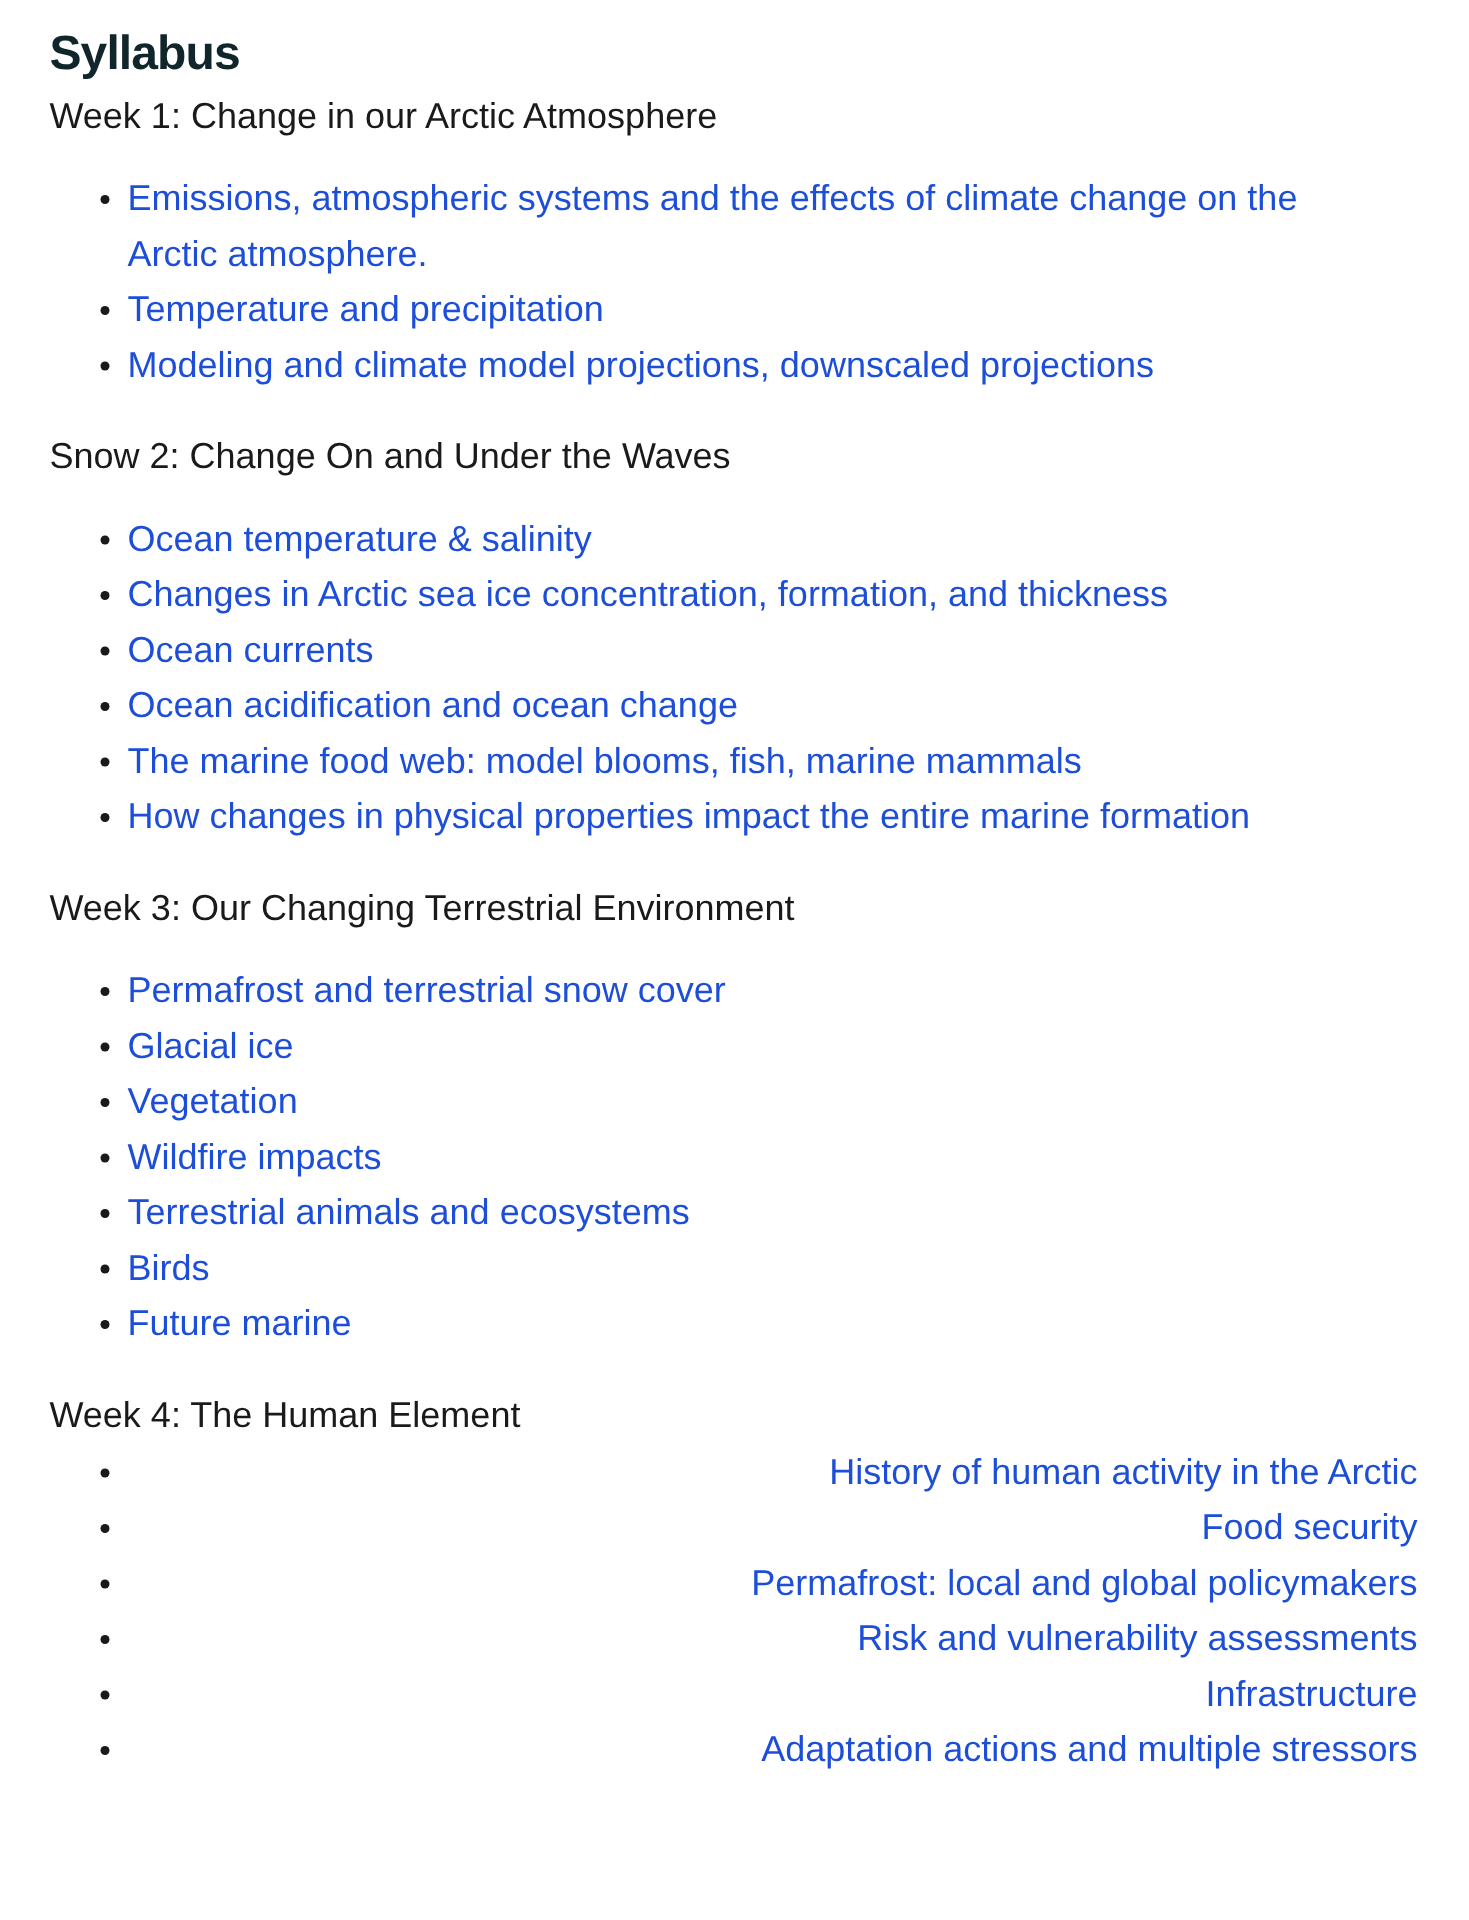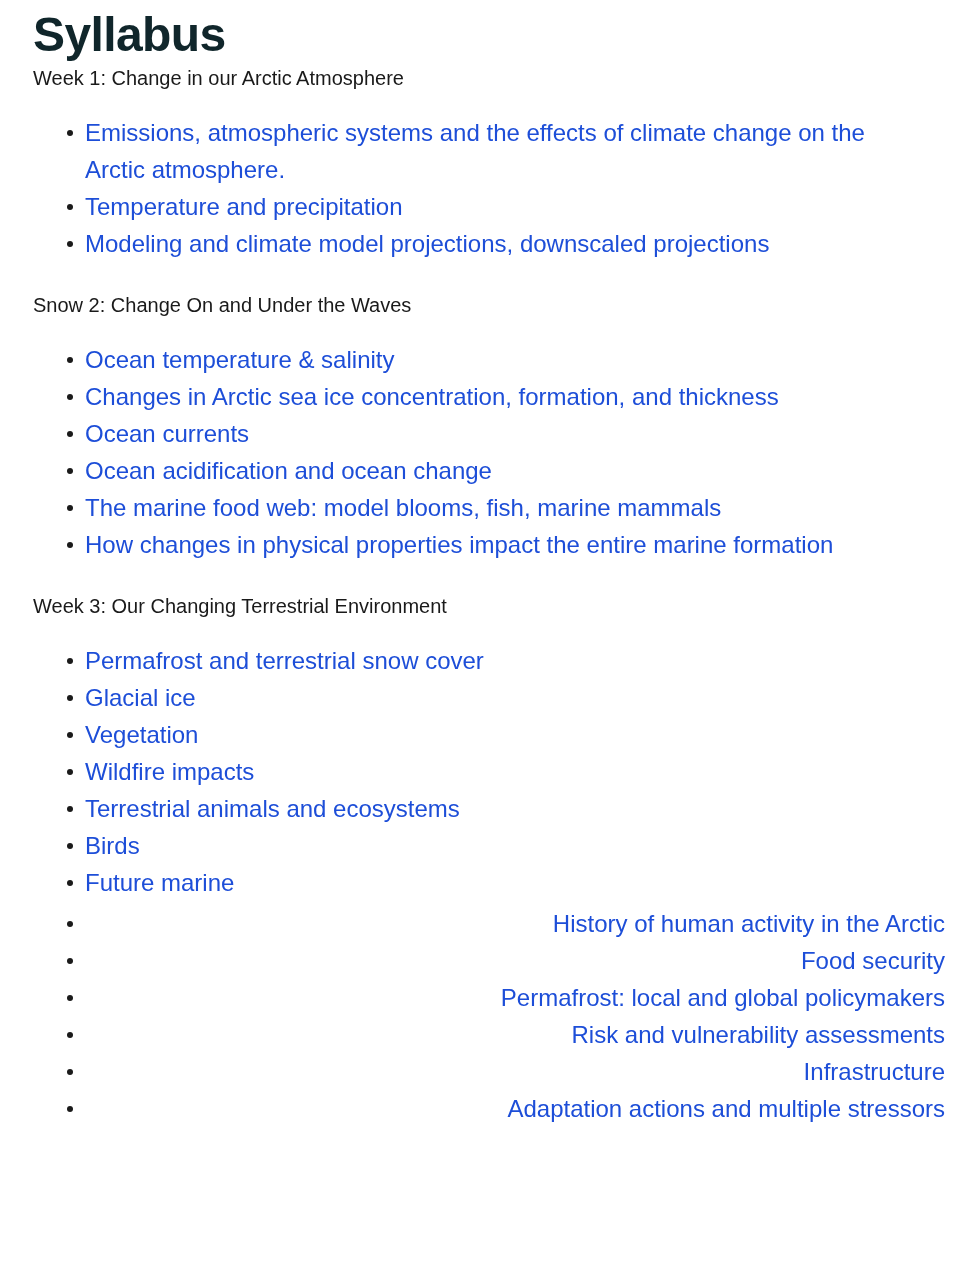--- a/index.html
+++ b/index.html
@@ -26,36 +26,36 @@
     height: 1280px;
     background: #ffffff;
     padding: 0 34px 0 33px;
     overflow: hidden;
   }
 
   
   .page-title {
     margin: 0;
     padding-top: 7px;
-    font-size: 48px;
+    font-size: 32px;
     line-height: 56px;
     font-weight: bold;
     letter-spacing: -0.6px;
     color: #10262b;
     white-space: nowrap;
   }
 
   
   .week-block {
     margin: 0;
   }
 
   .week-heading {
     margin: 0;
-    font-size: 20px;
+    font-size: 24px;
     line-height: 30px;
     font-weight: normal;
     color: #1a1a1a;
     white-space: nowrap;
   }
 
   
   .week-block.spaced-above .week-heading {
     margin-top: 28px;
   }
@@ -138,20 +138,21 @@
       <li>Glacial ice</li>
       <li>Vegetation</li>
       <li>Wildfire impacts</li>
       <li>Terrestrial animals and ecosystems</li>
       <li>Birds</li>
       <li>Future marine</li>
     </ul>
   </section>
 
   <section class="week-block spaced-above">
+    <p class="week-heading">Week 4: The Human Element</p>
     <ul class="week-list tight">
       <li>History of human activity in the Arctic</li>
       <li>Food security</li>
       <li>Permafrost: local and global policymakers</li>
       <li>Risk and vulnerability assessments</li>
       <li>Infrastructure</li>
       <li>Adaptation actions and multiple stressors</li>
     </ul>
   </section>
 

